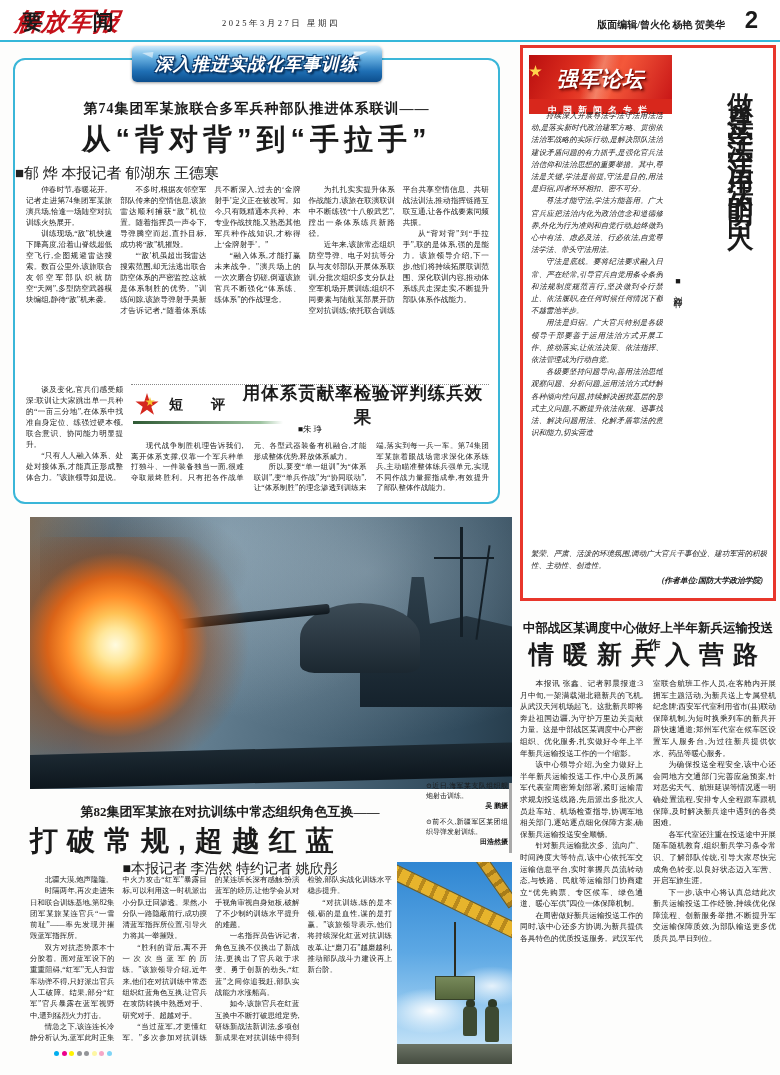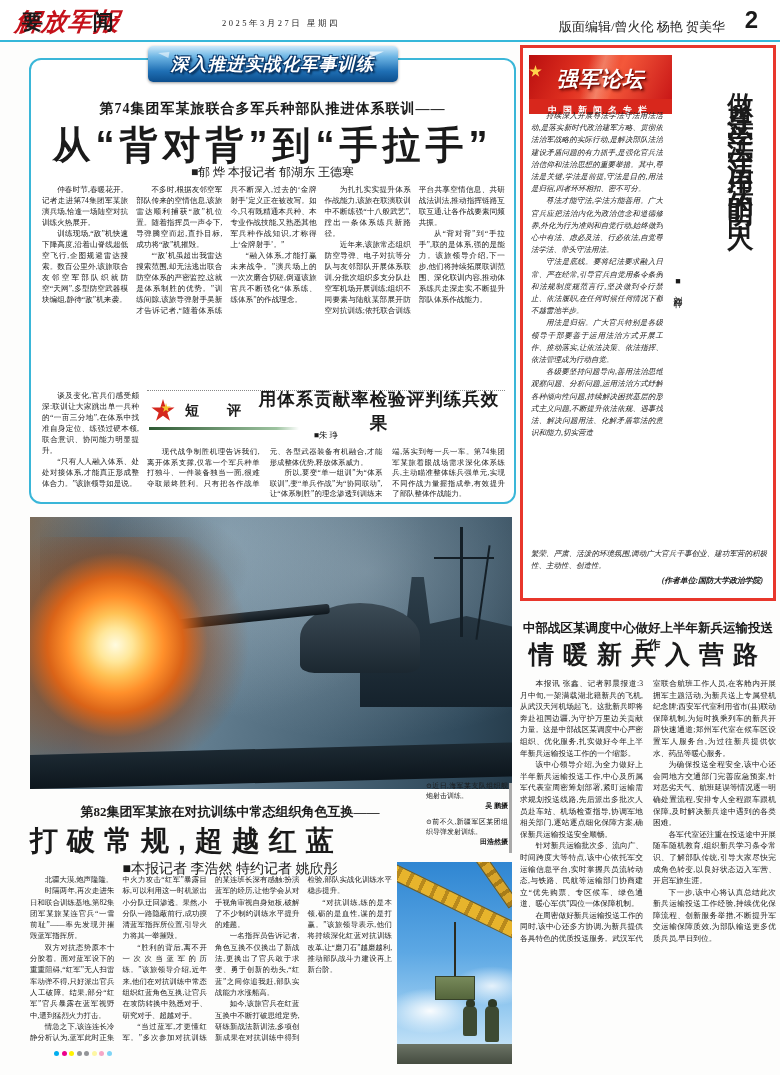--- a/index.html
+++ b/index.html
@@ -7,48 +7,48 @@
               font-family:"Liberation Serif","DejaVu Serif",serif; color:#1a1a1a; }
   
   #header { position:absolute; left:0; top:0; width:780px; height:40px; background:#fff; }
   #header-rule { position:absolute; left:0; top:40px; width:780px; height:2px; background:#35b7d9; }
   #masthead { position:absolute; left:16px; top:5px; font-family:"DejaVu Serif",serif;
               font-style:italic; font-weight:bold; font-size:25px; color:#c5121b;
               transform:skewX(-8deg); letter-spacing:1px; }
   #pub-date { position:absolute; left:190px; top:18px; font-size:8.5px; letter-spacing:2.5px; color:#222;margin-left:32px; }
   #section-title { position:absolute; left:0; right:0; top:8px; text-align:left;
               font-family:"Liberation Sans",sans-serif; font-weight:bold; font-size:21px; letter-spacing:22px; text-indent:22px; }
-  #editors { position:absolute; right:55px; top:18px; font-size:13px; font-weight:normal; color:#222;margin-left:28px; }
+  #editors { position:absolute; right:55px; top:18px; font-size:10px; font-weight:bold; color:#222;margin-left:28px; }
   #page-num { position:absolute; right:22px; top:6px; font-family:"Liberation Sans",sans-serif;
               font-weight:bold; font-size:24px; }
   
-  #main-box { position:absolute; left:29px; top:58px; width:487px; height:446px;
+  #main-box { position:absolute; left:13px; top:58px; width:487px; height:446px;
               border:2px solid #3ab6d8; border-radius:12px; background:#fff; }
   #train-banner { position:absolute; left:50%; transform:translateX(-50%); top:-14px;
               width:250px; height:36px; border-radius:5px;
               background:linear-gradient(180deg,#cdeafb 0%,#6db5e4 30%,#1f6fb4 70%,#0c4e8d 100%);
               box-shadow:0 1px 3px rgba(0,0,0,.4); text-align:center; overflow:hidden; }
   #train-banner .jet { position:absolute; right:14px; top:4px; width:0; height:0;
               border-left:14px solid rgba(255,255,255,.75); border-top:3px solid transparent;
               border-bottom:3px solid transparent; transform:rotate(-12deg); }
   #train-banner .jet2 { position:absolute; left:10px; top:5px; width:0; height:0;
               border-right:11px solid rgba(255,255,255,.55); border-top:3px solid transparent;
               border-bottom:3px solid transparent; transform:rotate(10deg); }
   #train-banner span { display:inline-block; margin-top:6px; font-family:"Liberation Sans",sans-serif;
               font-weight:900; font-style:italic; font-size:17.5px; color:#fff; letter-spacing:1px;
               text-shadow:1px 1px 0 #0a3a6e, -1px -1px 0 #0a3a6e, 1px -1px 0 #0a3a6e, -1px 1px 0 #0a3a6e, 2px 2px 2px #05294f; }
   #main-kicker { position:absolute; left:0; right:0; top:40px; text-align:center;
               font-weight:bold; font-size:14px; letter-spacing:1px; }
   #main-headline { position:absolute; left:0; right:0; top:60px; text-align:center;
-              font-family:"Liberation Sans",sans-serif; font-weight:900; font-size:38px; letter-spacing:5px; }
-  #main-byline { position:absolute; left:0; right:0; top:104px; text-align:center; font-size:12px; color:#222; }
+              font-family:"Liberation Sans",sans-serif; font-weight:900; font-size:29px; letter-spacing:5px; }
+  #main-byline { position:absolute; left:0; right:0; top:104px; text-align:left; font-size:15px; color:#222; }
   #main-body { position:absolute; left:11px; right:9px; top:124px; height:198px;
               column-count:5; column-gap:8px; font-size:7.6px; line-height:11px;
               text-align:justify; overflow:hidden; }
-  #main-row2 { position:absolute; left:11px; right:9px; top:324px; height:116px; display:flex;margin-top:6px; }
+  #main-row2 { position:absolute; left:11px; right:9px; top:324px; height:116px; display:flex; }
   #main-body2 { width:97px; font-size:7.6px; line-height:11px; text-align:justify; overflow:hidden; }
   #sc-box { flex:1; margin-left:8px; border-top:1px dotted #888; padding-top:5px; position:relative; }
   .sc-head { display:flex; align-items:center; height:30px; }
   .sc-star { width:24px; height:24px; background:#d5281e;
              clip-path:polygon(50% 0%,61% 35%,98% 35%,68% 57%,79% 91%,50% 70%,21% 91%,32% 57%,2% 35%,39% 35%); margin-left:4px; }
   .sc-star-inner { position:absolute; left:14px; top:12px; width:10px; height:10px; background:#f4c430;
              clip-path:polygon(50% 0%,61% 35%,98% 35%,68% 57%,79% 91%,50% 70%,21% 91%,32% 57%,2% 35%,39% 35%); }
   .sc-label { font-family:"Liberation Sans",sans-serif; font-weight:bold; font-size:14px;
              letter-spacing:12px; margin-left:10px; text-indent:0; }
   .sc-underline { position:absolute; left:2px; top:36px; width:150px; height:3px;

